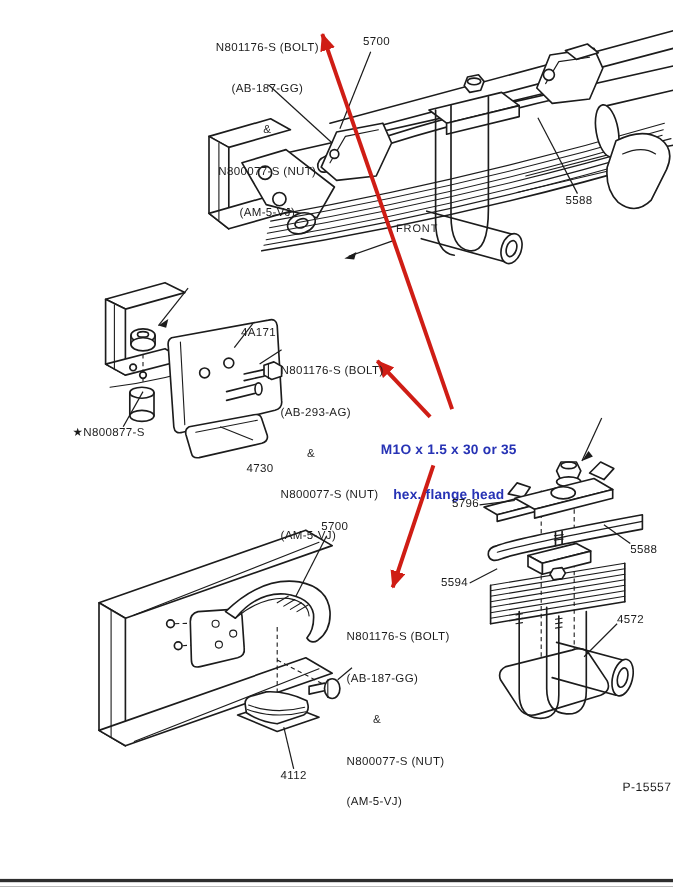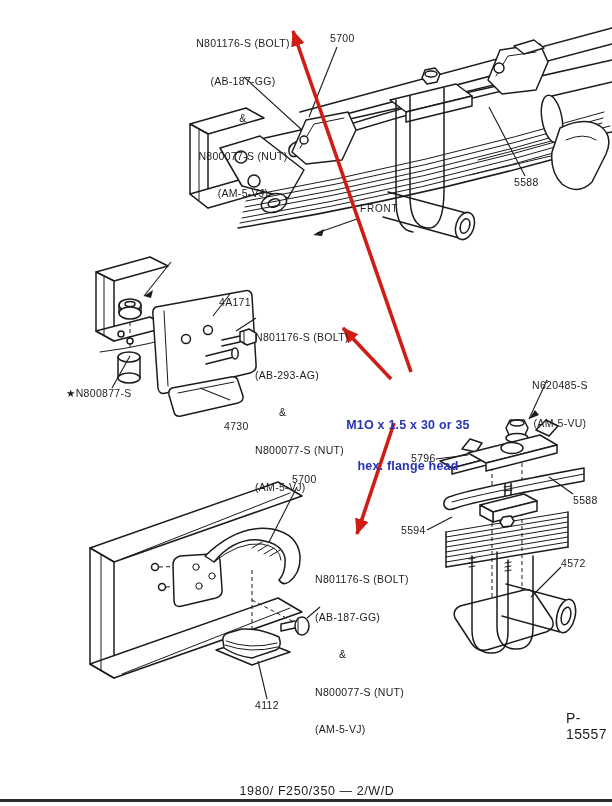--- a/index.html
+++ b/index.html
@@ -23,21 +23,21 @@
     color:var(--ink); white-space:pre;
   }
   .ctr{transform:translateX(-50%); text-align:center;}
   .amp{padding-left:24px;}
   .front{font-size:10px; letter-spacing:0.8px;}
   .note{
     position:absolute; transform:translateX(-50%); text-align:center;
     color:var(--blue); font-weight:bold; font-size:12.5px; line-height:13.5px;
     letter-spacing:0.2px; white-space:pre;
   }
-  .figcode{position:absolute; font-size:14px; letter-spacing:0.4px;}
+  .figcode{position:absolute; font-size:11px; letter-spacing:0.4px;}
   .caption{
     position:absolute; transform:translateX(-50%); text-align:center;
     font-size:12.5px; letter-spacing:0.6px; line-height:15px; white-space:pre;
   }
   .bottom-rule{
     position:absolute; left:0; top:799px; width:612px; height:3px; background:#2e2e2e;
   }
 </style>
 </head>
 <body>
@@ -276,44 +276,39 @@
     <div>N801176-S (BOLT)</div>
     <div>(AB-293-AG)</div>
     <div class="amp">&amp;</div>
     <div>N800077-S (NUT)</div>
     <div>(AM-5-VJ)</div>
   </div>
 
   <div class="lbl" style="left:66px; top:387px;">★N800877-S</div>
   <div class="lbl" style="left:224px; top:420px;">4730</div>
 
-  <div class="note" style="left:408px; top:392px;">
+  <div class="note" style="left:408px; top:376px;">
     <div>M1O x 1.5 x 30 or 35</div>
     <div>hex. flange head</div>
   </div>
 
-  <div class="lbl ctr" style="left:560px; top:354px;">
-    <div>N620485-S</div>
-    <div>(AM-5-VU)</div>
-  </div>
 
   <div class="lbl" style="left:411px; top:452px;">5796</div>
   <div class="lbl" style="left:573px; top:494px;">5588</div>
   <div class="lbl" style="left:401px; top:524px;">5594</div>
   <div class="lbl" style="left:561px; top:557px;">4572</div>
 
   <div class="lbl" style="left:292px; top:473px;">5700</div>
   <div class="lbl" style="left:255px; top:699px;">4112</div>
 
   <div class="lbl" style="left:315px; top:548px;">
     <div>N801176-S (BOLT)</div>
     <div>(AB-187-GG)</div>
     <div class="amp">&amp;</div>
     <div>N800077-S (NUT)</div>
     <div>(AM-5-VJ)</div>
   </div>
 
   <div class="figcode" style="left:566px; top:710px;">P-15557</div>
 
-  <div class="caption" style="left:317px; top:784px;">1980/ F250/350 — 2/W/D</div>
 
   <div class="bottom-rule"></div>
 </div>
 
 </body></html>

